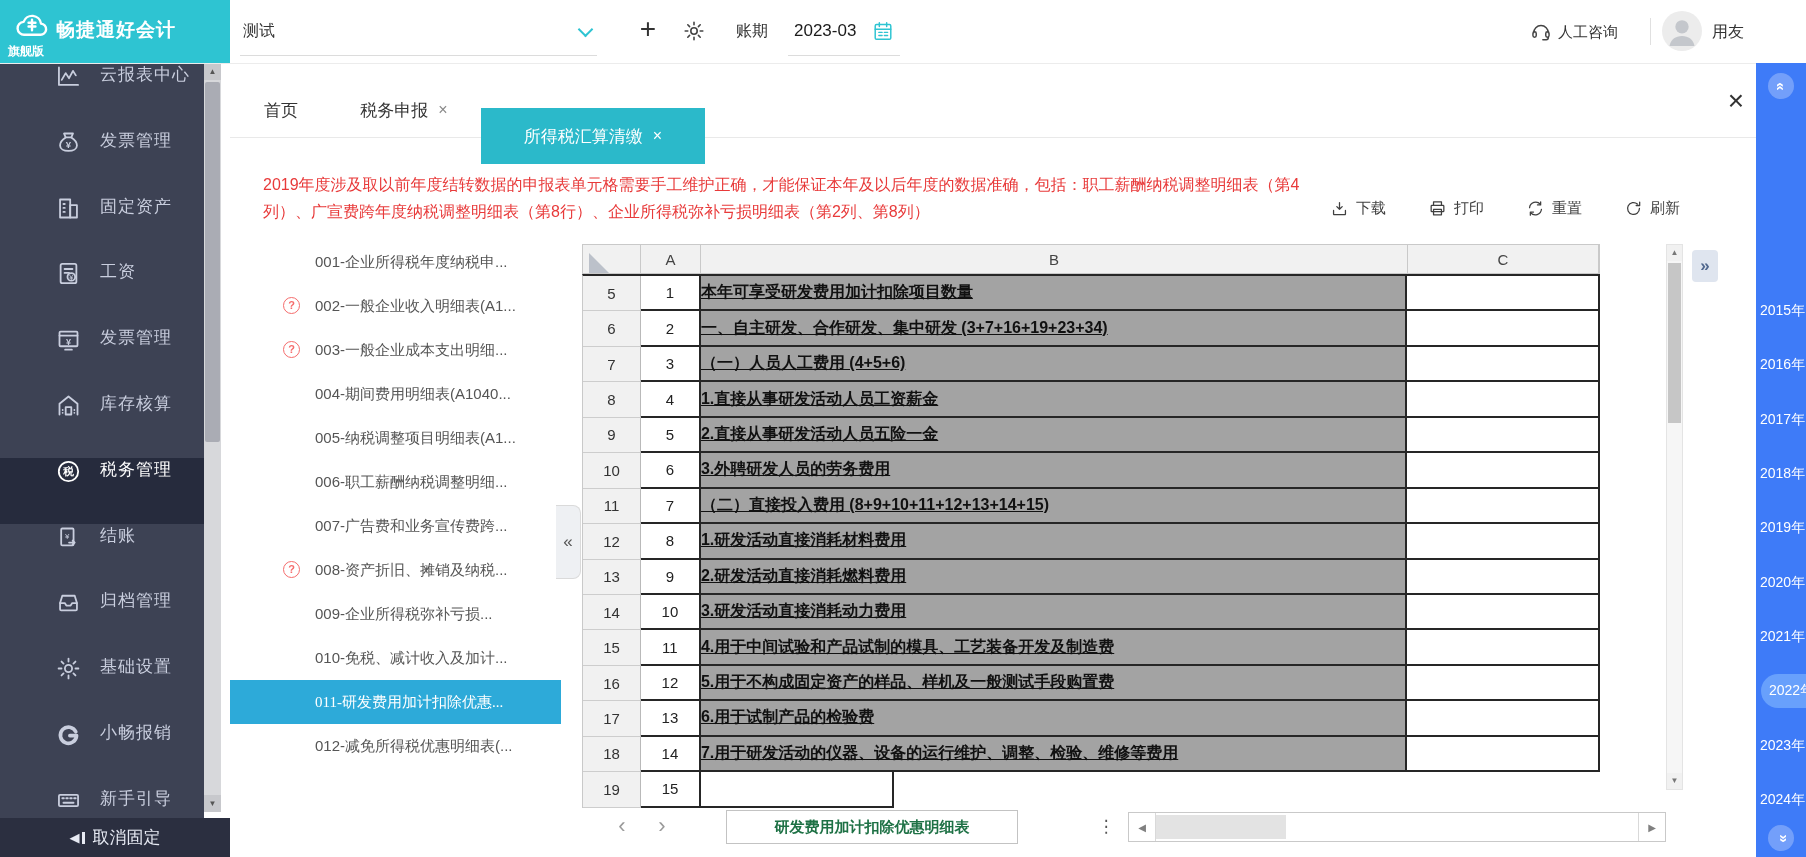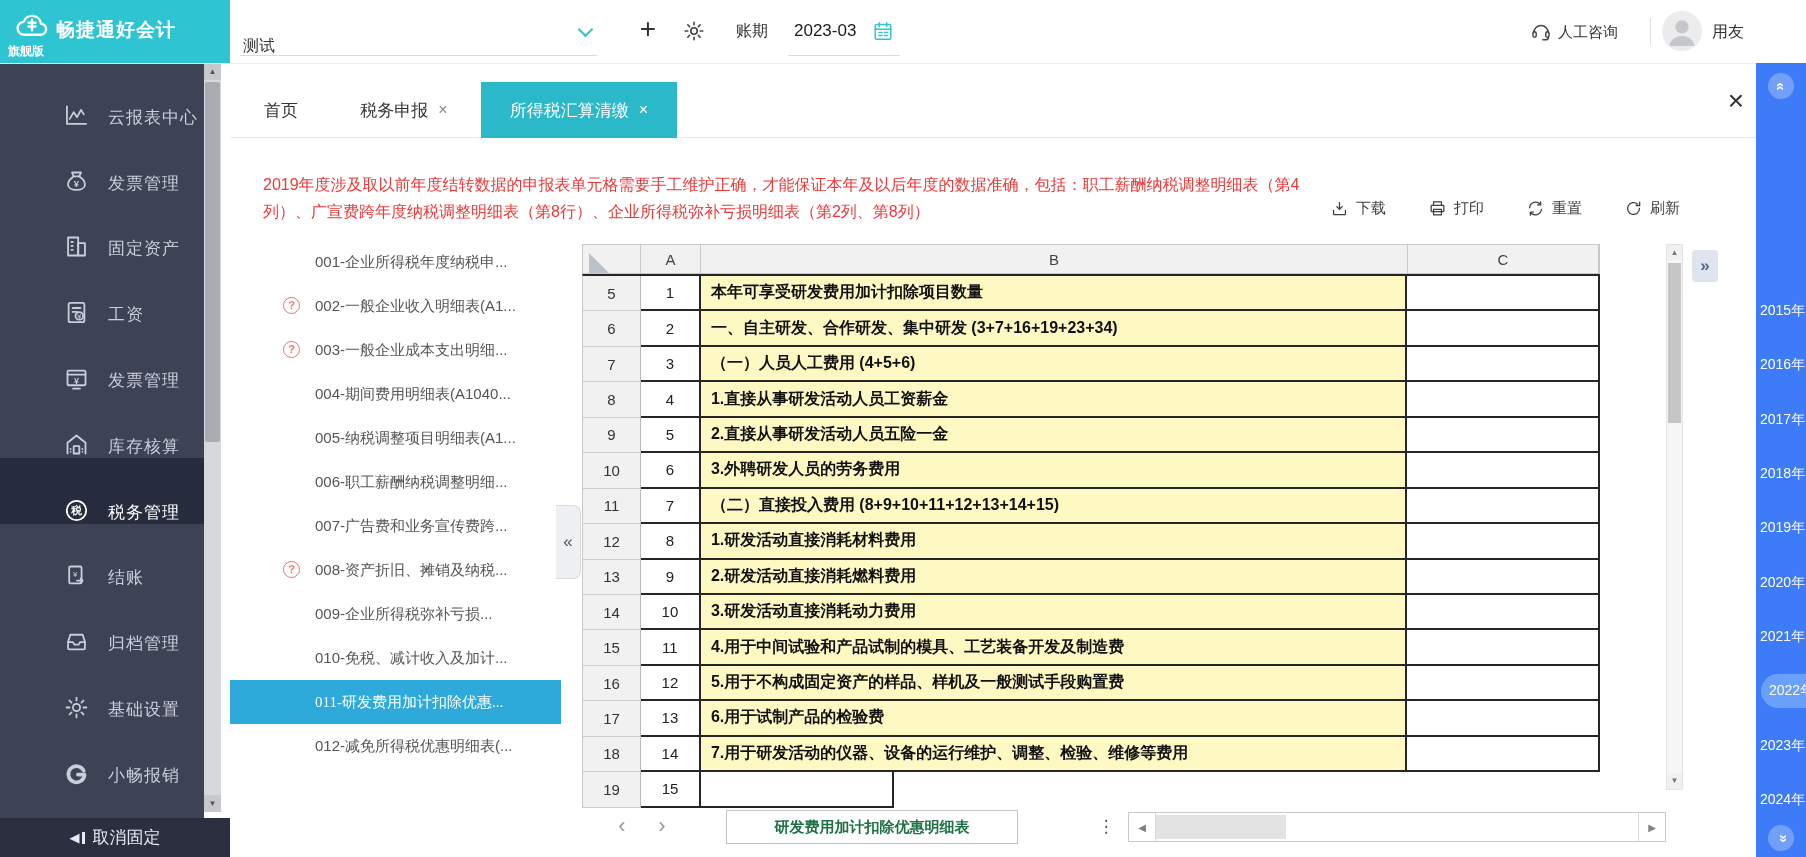--- a/index.html
+++ b/index.html
@@ -6,39 +6,39 @@
   #app{position:relative;width:1806px;height:857px;background:#fff;overflow:hidden;
        font-family:"Liberation Sans","DejaVu Sans",sans-serif;}
   svg{display:block;}
 
   
   .topbar{position:absolute;left:0;top:0;width:1806px;height:63px;background:#fff;border-bottom:1px solid #ececec;z-index:4;}
   .logo{position:absolute;left:0;top:0;width:230px;height:63px;background:#2ec4d2;color:#fff;}
   .logo .cloud{position:absolute;left:12px;top:7px;width:40px;height:36px;color:#fff;}
   .logo .ltitle{position:absolute;left:56px;top:17px;font-size:19px;font-weight:bold;letter-spacing:1px;}
   .logo .led{position:absolute;left:8px;top:43px;font-size:12px;font-weight:bold;}
-  .acct{position:absolute;left:243px;top:0;height:62px;line-height:62px;font-size:16px;color:#333;cursor:pointer;margin-top:15px;}
+  .acct{position:absolute;left:243px;top:0;height:62px;line-height:62px;font-size:16px;color:#333;cursor:pointer;}
   .acct-line{position:absolute;left:240px;top:55px;width:357px;height:1px;background:#dcdcdc;}
   .chev{display:inline-block;width:9px;height:9px;border-right:2px solid #2ec4d2;border-bottom:2px solid #2ec4d2;transform:rotate(45deg);}
   .acct-chev{position:absolute;left:580px;top:24px;}
   .plusbtn{position:absolute;left:632px;top:13px;width:32px;font-size:28px;font-weight:300;color:#333;text-align:center;cursor:pointer;}
   .gearbtn{position:absolute;left:682px;top:19px;width:24px;height:24px;color:#444;cursor:pointer;}
   .period-label{position:absolute;left:736px;top:0;line-height:62px;font-size:16px;color:#333;}
   .period-value{position:absolute;left:794px;top:0;line-height:62px;font-size:17px;color:#1b1b1b;cursor:pointer;}
   .cal{position:absolute;left:872px;top:20px;width:22px;height:22px;color:#2ec4d2;cursor:pointer;}
   .date-line{position:absolute;left:788px;top:55px;width:112px;height:1px;background:#dcdcdc;}
   .headset{position:absolute;left:1530px;top:20px;width:22px;height:22px;color:#444;}
   .support{position:absolute;left:1558px;top:0;line-height:63px;font-size:15px;color:#333;cursor:pointer;}
   .tdivider{position:absolute;left:1650px;top:18px;width:1px;height:27px;background:#e0e0e0;}
   .avatar{position:absolute;left:1662px;top:11px;width:40px;height:40px;border-radius:50%;background:#ececec;overflow:hidden;cursor:pointer;}
   .uname{position:absolute;left:1712px;top:0;line-height:63px;font-size:16px;color:#333;cursor:pointer;}
 
   
   .sidebar{position:absolute;left:0;top:63px;width:204px;height:794px;background:#3d4254;overflow:hidden;z-index:2;}
-  .side-item{position:relative;height:65.8px;display:flex;align-items:flex-end;color:#c9cede;cursor:pointer;padding-left:8px;}
+  .side-item{position:relative;height:65.8px;display:flex;align-items:flex-start;color:#c9cede;cursor:pointer;}
   .side-item .s-icon{width:27px;height:27px;margin-left:55px;flex:none;}
   .side-item .s-label{margin-left:18px;font-size:17px;letter-spacing:1px;white-space:nowrap;}
   .side-item.active{background:#262b3d;color:#fff;}
   .sscroll{position:absolute;left:204px;top:63px;width:17px;height:749px;background:#d7d8db;z-index:3;}
   .sarrow{position:absolute;left:0;width:17px;height:17px;background:#c7c8cc;color:#555;font-size:8px;line-height:17px;text-align:center;cursor:pointer;}
   .sarrow.up{top:0}.sarrow.down{bottom:0}
   .sthumb{position:absolute;left:1px;top:19px;width:15px;height:360px;background:#aaacb4;border-radius:2px;cursor:pointer;}
   .unpin{position:absolute;left:0;top:818px;width:230px;height:39px;background:#2b2f40;color:#e7eaf3;display:flex;align-items:center;justify-content:center;font-size:17px;z-index:6;cursor:pointer;}
   .upicon{font-size:13px;margin-right:2px;}
   .upbar{display:inline-block;width:3px;height:12px;background:#e7eaf3;margin-right:8px;}
@@ -68,21 +68,21 @@
   
   .sheet{position:absolute;left:582px;top:244px;width:1018px;}
   .shead{display:flex;height:30px;background:#f1f1f1;border:1px solid #c9c9c9;box-sizing:border-box;}
   .shead .hc{box-sizing:border-box;border-right:1px solid #c9c9c9;display:flex;align-items:center;justify-content:center;font-size:15px;color:#444;cursor:pointer;}
   .tri{width:0;height:0;border-bottom:20px solid #bcc1ca;border-right:20px solid transparent;margin-top:8px;margin-right:26px;}
   .sbody{border-top:2px solid #262626;border-left:1px solid #c9c9c9;}
   .srow{display:flex;height:35.45px;}
   .cell{box-sizing:border-box;display:flex;align-items:center;}
   .rn{width:58px;background:#f1f1f1;justify-content:center;font-size:15px;color:#333;border-right:1px solid #b9b9b9;border-bottom:1px solid #cdcdcd;cursor:pointer;}
   .ca{width:60px;background:#fff;justify-content:center;font-size:15px;color:#222;border-right:2px solid #262626;border-bottom:2px solid #262626;cursor:cell;}
-  .cb{width:707px;background:#fef9c3;font-weight:bold;font-size:16px;color:#111;padding-left:10px;border-right:2px solid #262626;border-bottom:2px solid #262626;white-space:nowrap;overflow:hidden;cursor:cell;}
+  .cb{width:707px;background:#a3a3a3;font-weight:bold;font-size:16px;color:#111;padding-left:0;border-right:2px solid #262626;border-bottom:2px solid #262626;white-space:nowrap;overflow:hidden;cursor:cell;text-decoration:underline;}
   .cc{width:193px;background:#fff;border-right:2px solid #262626;border-bottom:2px solid #262626;cursor:cell;}
 
   
   .vscroll{position:absolute;left:1666px;top:244px;width:17px;height:546px;background:#f6f6f6;border:1px solid #e4e4e4;box-sizing:border-box;}
   .vsarrow{position:absolute;left:0;width:15px;height:16px;background:#f1f1f1;color:#777;font-size:8px;line-height:16px;text-align:center;cursor:pointer;}
   .vsarrow.up{top:0}.vsarrow.down{bottom:0}
   .vsthumb{position:absolute;left:1px;top:18px;width:13px;height:160px;background:#c6c6c6;cursor:pointer;}
   .expander{position:absolute;left:1692px;top:250px;width:26px;height:32px;background:#dfe5ef;border-radius:4px;color:#51688e;font-size:17px;font-weight:bold;display:flex;align-items:center;justify-content:center;cursor:pointer;}
 
   
@@ -293,21 +293,21 @@
   </div>
 
   <div class="tabbar">
       <div class="tab" style="left: 15px; width: 72px;">
         <span class="tlabel">首页</span>
       </div>
       <div class="tab" style="left: 108px; width: 132px;">
         <span class="tlabel">税务申报</span>
         <span class="tclose">×</span>
       </div>
-      <div class="tab active" style="left: 251px; width: 196px;">
+      <div class="tab active" style="left: 251px; width: 224px; margin-top: 26px;">
         <span class="tlabel">所得税汇算清缴</span>
         <span class="tclose">×</span>
       </div>
     </div>
   <div class="ws-close">×</div>
 
   <div class="warning">
     <div>2019年度涉及取以前年度结转数据的申报表单元格需要手工维护正确，才能保证本年及以后年度的数据准确，包括：职工薪酬纳税调整明细表（第4</div>
     <div>列）、广宣费跨年度纳税调整明细表（第8行）、企业所得税弥补亏损明细表（第2列、第8列）</div>
   </div>

